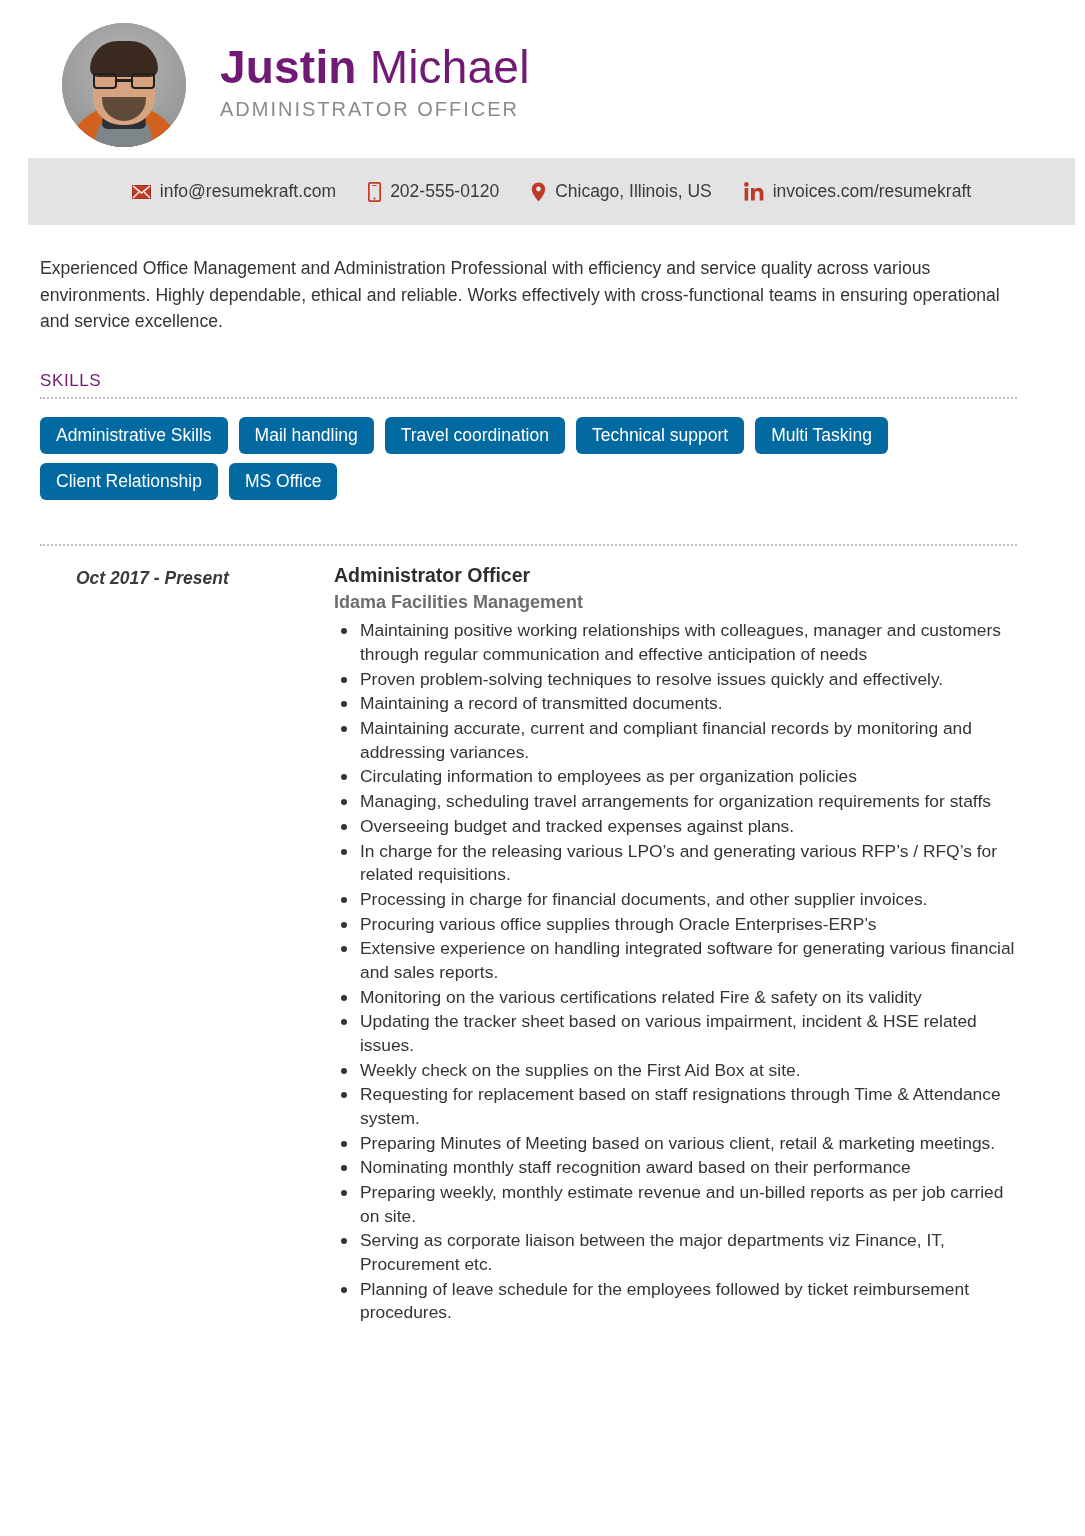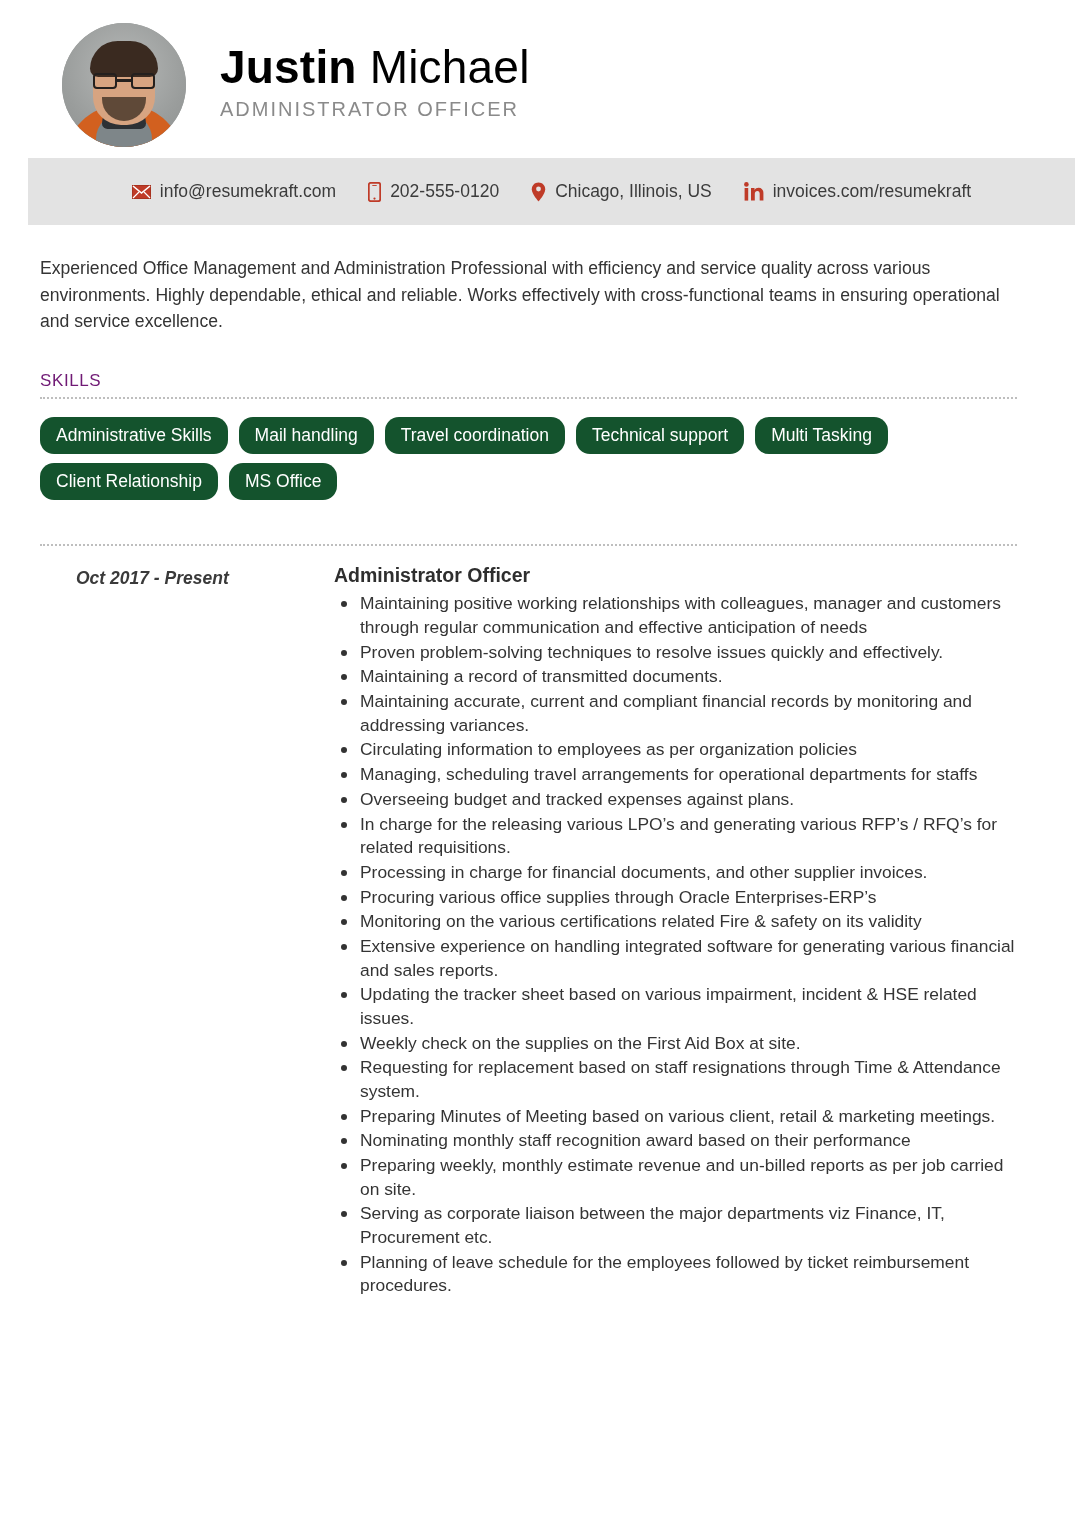--- a/index.html
+++ b/index.html
@@ -121,21 +121,21 @@
     opacity: .85;
   }
 
   .name-block {
     margin-left: 34px;
     padding-bottom: 6px;
   }
   .name {
     font-size: 46px;
     line-height: 1.05;
-    color: #000000;
+    color: #701a75;
     letter-spacing: 0.2px;
   }
   .name .first { font-weight: bold; }
   .name .last { font-weight: normal; }
   .job-title {
     margin-top: 6px;
     font-size: 20px;
     letter-spacing: 2.0px;
     color: #8a8a8a;
   }
@@ -190,25 +190,25 @@
     margin-bottom: 18px;
   }
 
   .skills {
     display: flex;
     flex-wrap: wrap;
     gap: 9px 11px;
     margin-bottom: 44px;
   }
   .skill-tag {
-    background: #14532d;
+    background: #0369a1;
     color: #ffffff;
     font-size: 17.5px;
     padding: 8px 16px 9px 16px;
-    border-radius: 14px;
+    border-radius: 6px;
     line-height: 1.15;
     white-space: nowrap;
   }
 
   .exp-row {
     display: flex;
     align-items: flex-start;
   }
   .exp-date {
     flex: 0 0 258px;
@@ -347,33 +347,34 @@
       <span class="skill-tag">Client Relationship</span>
       <span class="skill-tag">MS Office</span>
     </div>
 
     <div class="divider"></div>
 
     <div class="exp-row">
       <div class="exp-date">Oct 2017 - Present</div>
       <div class="exp-main">
         <div class="exp-role">Administrator Officer</div>
+        <div class="exp-company">Idama Facilities Management</div>
         <ul class="exp-bullets">
           <li>Maintaining positive working relationships with colleagues, manager and customers through regular communication and effective anticipation of needs</li>
           <li>Proven problem-solving techniques to resolve issues quickly and effectively.</li>
           <li>Maintaining a record of transmitted documents.</li>
           <li>Maintaining accurate, current and compliant financial records by monitoring and addressing variances.</li>
           <li>Circulating information to employees as per organization policies</li>
-          <li>Managing, scheduling travel arrangements for operational departments for staffs</li>
+          <li>Managing, scheduling travel arrangements for organization requirements for staffs</li>
           <li>Overseeing budget and tracked expenses against plans.</li>
           <li>In charge for the releasing various LPO’s and generating various RFP’s / RFQ’s for related requisitions.</li>
           <li>Processing in charge for financial documents, and other supplier invoices.</li>
           <li>Procuring various office supplies through Oracle Enterprises-ERP’s</li>
+          <li>Extensive experience on handling integrated software for generating various financial and sales reports.</li>
           <li>Monitoring on the various certifications related Fire &amp; safety on its validity</li>
-          <li>Extensive experience on handling integrated software for generating various financial and sales reports.</li>
           <li>Updating the tracker sheet based on various impairment, incident &amp; HSE related issues.</li>
           <li>Weekly check on the supplies on the First Aid Box at site.</li>
           <li>Requesting for replacement based on staff resignations through Time &amp; Attendance system.</li>
           <li>Preparing Minutes of Meeting based on various client, retail &amp; marketing meetings.</li>
           <li>Nominating monthly staff recognition award based on their performance</li>
           <li>Preparing weekly, monthly estimate revenue and un-billed reports as per job carried on site.</li>
           <li>Serving as corporate liaison between the major departments viz Finance, IT, Procurement etc.</li>
           <li>Planning of leave schedule for the employees followed by ticket reimbursement procedures.</li>
         </ul>
       </div>

